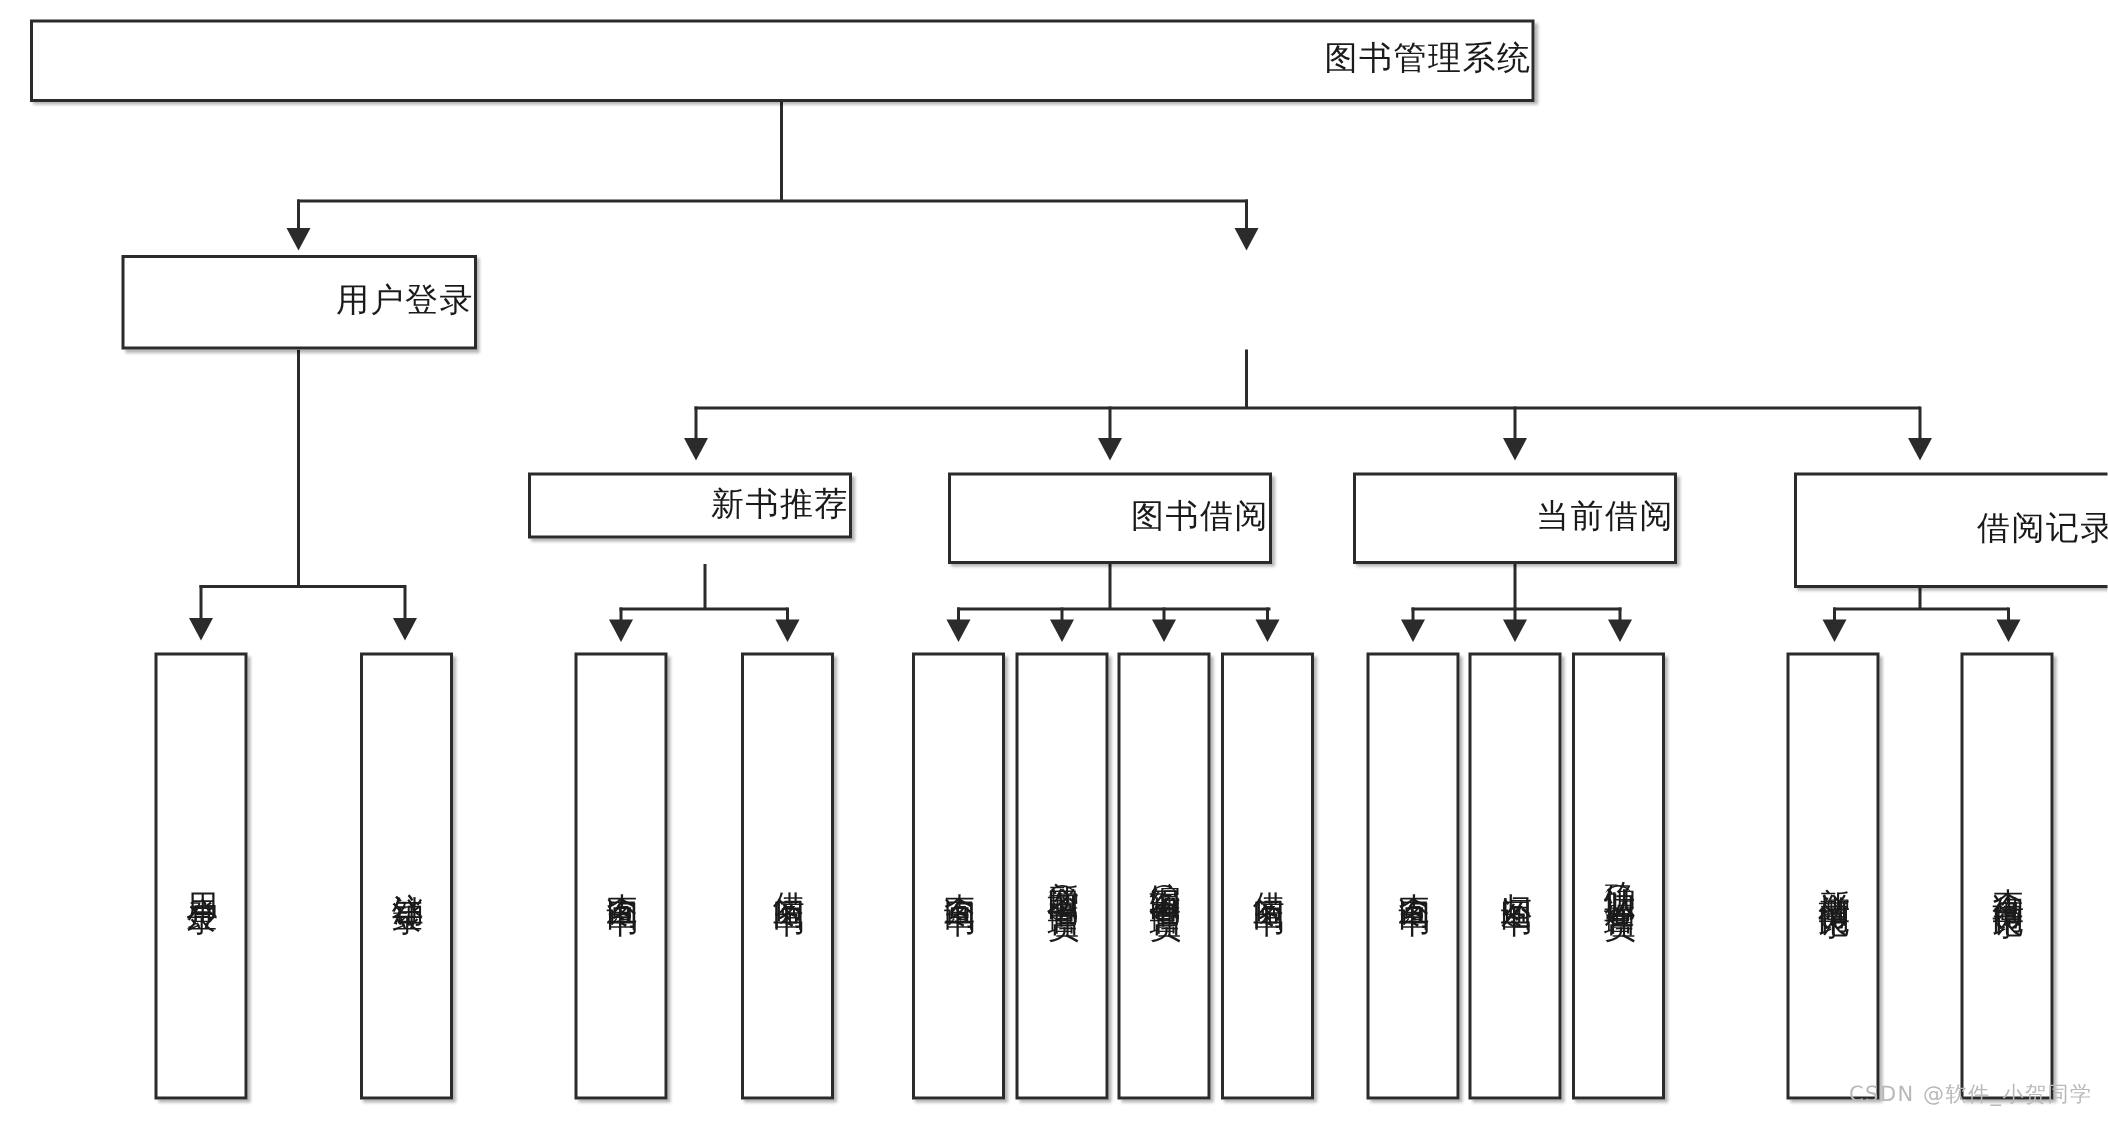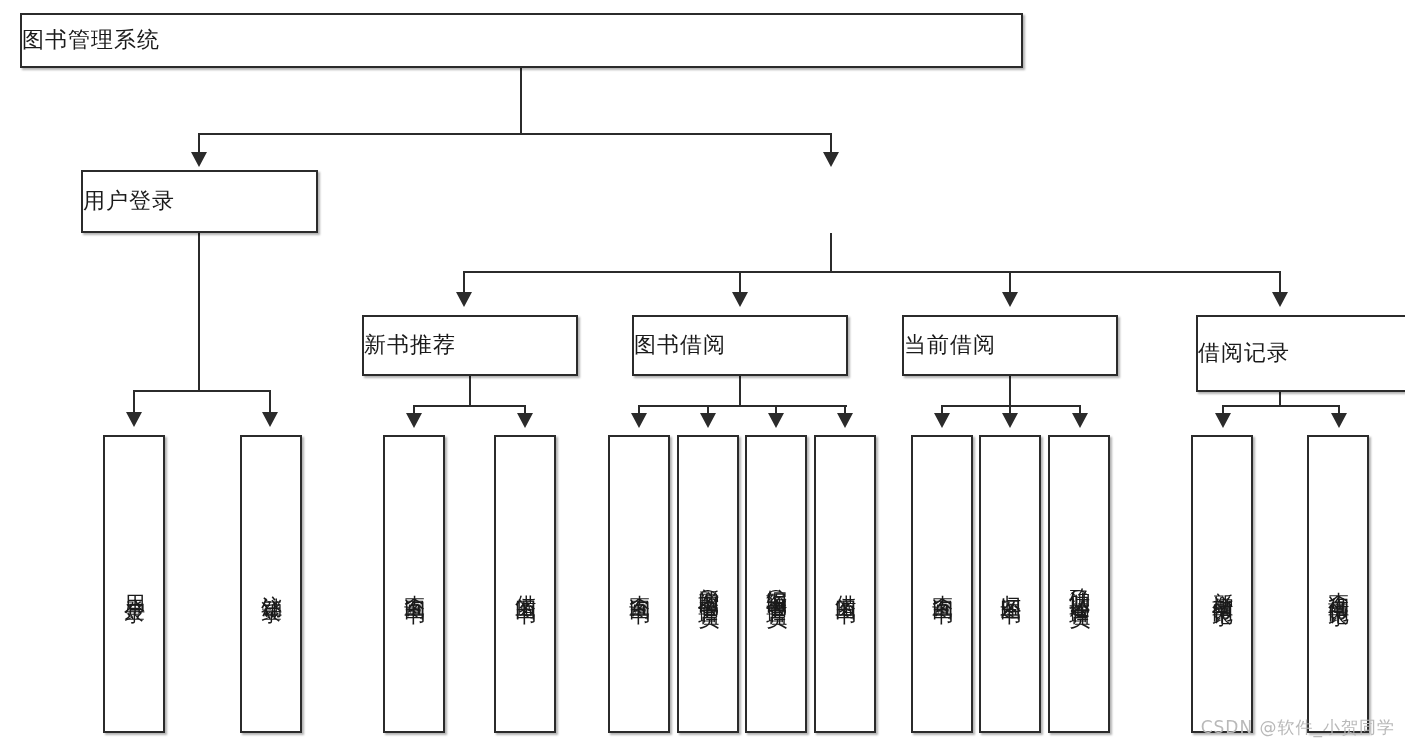--- a/index.html
+++ b/index.html
@@ -9,21 +9,21 @@
 
   
   .node{
     position:absolute;
     box-sizing:border-box;
     background:#ffffff;
     border:2px solid #2b2b2b;
     box-shadow:2px 2px 2px rgba(0,0,0,0.30);
     display:flex;
     align-items:center;
-    justify-content:flex-start;
+    justify-content:flex-end;
     color:#1a1a1a;
     z-index:3;
   }
   .node-h{ font-size:22px; line-height:1.1; letter-spacing:1px; white-space:nowrap; }
   .node-leaf{
     writing-mode:vertical-rl;
     text-orientation:upright;
     font-size:21px;
     line-height:1.12;
     letter-spacing:3px;
@@ -50,21 +50,21 @@
     border-right:8px solid transparent;
     border-top:15px solid #2b2b2b;
     z-index:2;
   }
 
   
   #watermark{
     position:absolute;
     right:10px;
     bottom:8px;
-    font-size:17px;
+    font-size:14px;
     color:#b9b9b9;
     letter-spacing:1px;
     white-space:nowrap;
     z-index:5;
     pointer-events:none;
   }
 </style>
 </head>
 <body>
 
@@ -130,21 +130,21 @@
   <div class="arrow" style="left:1331px;top:413px;"></div>
 
   <div class="node node-h" style="left:20px;top:13px;width:1003px;height:55px;">
     <span>图书管理系统</span>
   </div>
 
   <div class="node node-h" style="left:81px;top:170px;width:237px;height:63px;">
     <span>用户登录</span>
   </div>
 
-  <div class="node node-h" style="left:362px;top:315px;width:216px;height:61px;">
+  <div class="node node-h" style="left:352px;top:315px;width:216px;height:44px;">
     <span>新书推荐</span>
   </div>
   <div class="node node-h" style="left:902px;top:315px;width:216px;height:61px;">
     <span>当前借阅</span>
   </div>
   <div class="node node-h" style="left:632px;top:315px;width:216px;height:61px;">
     <span>图书借阅</span>
   </div>
   <div class="node node-h" style="left:1196px;top:315px;width:216px;height:77px;">
     <span>借阅记录</span>

